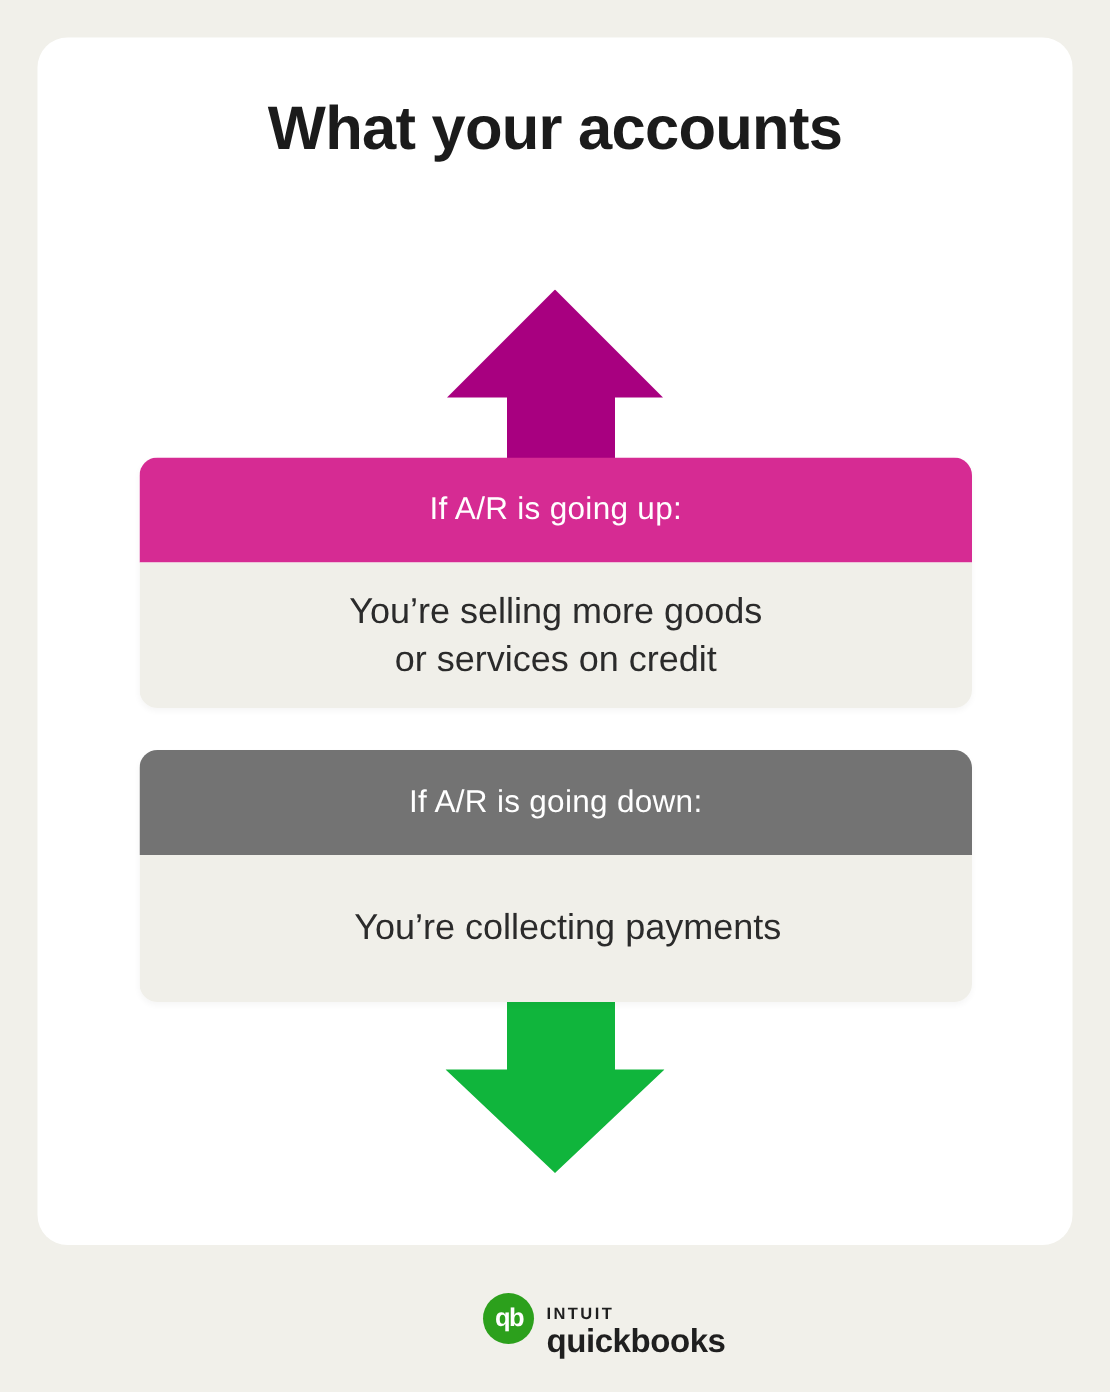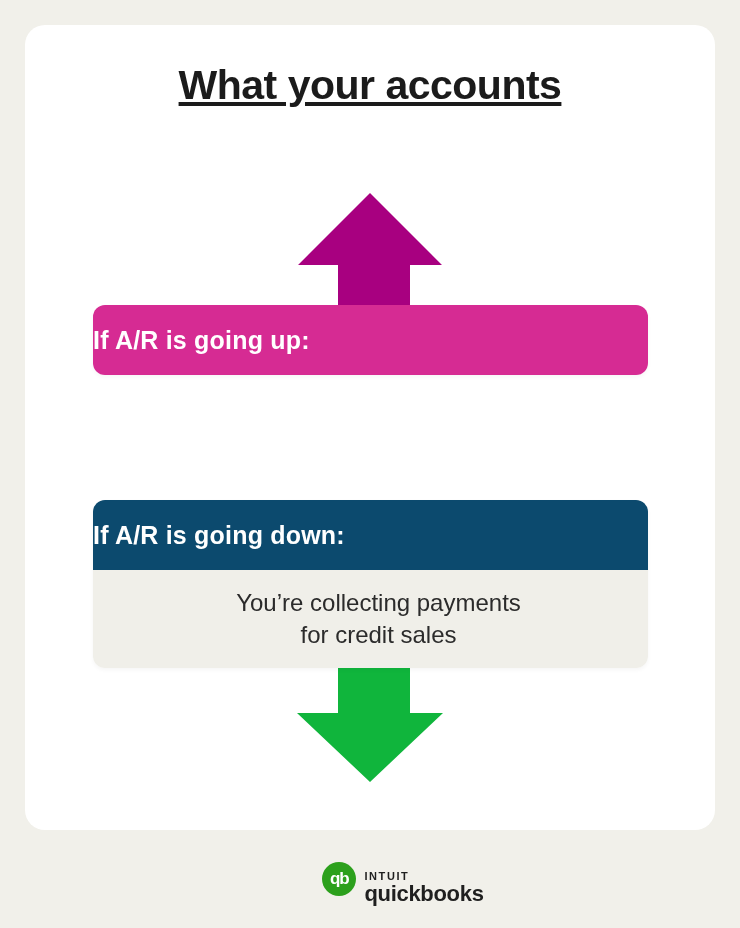--- a/index.html
+++ b/index.html
@@ -30,21 +30,20 @@
     top: 60px;
     width: 740px;
     margin: 0;
     text-align: center;
     font-size: 41px;
     line-height: 50px;
     font-weight: 700;
     letter-spacing: -0.5px;
     color: #1B1B1B;
     z-index: 2;
-    text-decoration: underline;
   }
   .arrow-svg {
     position: absolute;
     z-index: 1;
     display: block;
   }
   .arrow-up { left: 297px; top: 193px; }
   .arrow-down { left: 297px; top: 655px; }
   .info-card {
     position: absolute;
@@ -54,23 +53,24 @@
     border-radius: 12px;
     overflow: hidden;
     box-shadow: 0 2px 4px rgba(0,0,0,0.04);
   }
   .info-card.card-up { top: 305px; }
   .info-card.card-down { top: 500px; }
   .info-card-header {
     height: 70px;
     display: flex;
     align-items: center;
+    justify-content: center;
     color: #FFFFFF;
-    font-size: 25px;
-    font-weight: 700;
+    font-size: 21px;
+    font-weight: 400;
     letter-spacing: 0.2px;
   }
   .info-card-body {
     background: #F0EFE9;
     display: flex;
     flex-direction: column;
     align-items: center;
     justify-content: center;
     color: #2B2B2B;
     font-size: 24px;
@@ -139,29 +139,32 @@
   </h1>
 
   <svg class="arrow-svg arrow-up" width="146" height="114" viewBox="0 0 146 114" aria-hidden="true">
     <polygon points="73,0 145,72 113,72 113,114 41,114 41,72 1,72" fill="#A80080"></polygon>
   </svg>
 
   <div class="info-card card-up">
     <div class="info-card-header" style="background: rgb(214, 43, 147);">
       <span>If A/R is going up:</span>
     </div>
+    <div class="info-card-body">
+      <span>You’re selling more goods</span>
+      <span>or services on credit</span>
+    </div>
   </div>
 
   <div class="info-card card-down">
-    <div class="info-card-header" style="background: #0c4a6e;">
+    <div class="info-card-header" style="background: #737373;">
       <span>If A/R is going down:</span>
     </div>
     <div class="info-card-body">
       <span>You’re collecting payments</span>
-      <span>for credit sales</span>
     </div>
   </div>
 
   <svg class="arrow-svg arrow-down" width="146" height="127" viewBox="0 0 146 127" aria-hidden="true">
     <polygon points="41,0 113,0 113,58 146,58 73,127 0,58 41,58" fill="#10B53C"></polygon>
   </svg>
 
   <div class="footer-logo">
     <div class="qb-circle">
       <span>qb</span>

